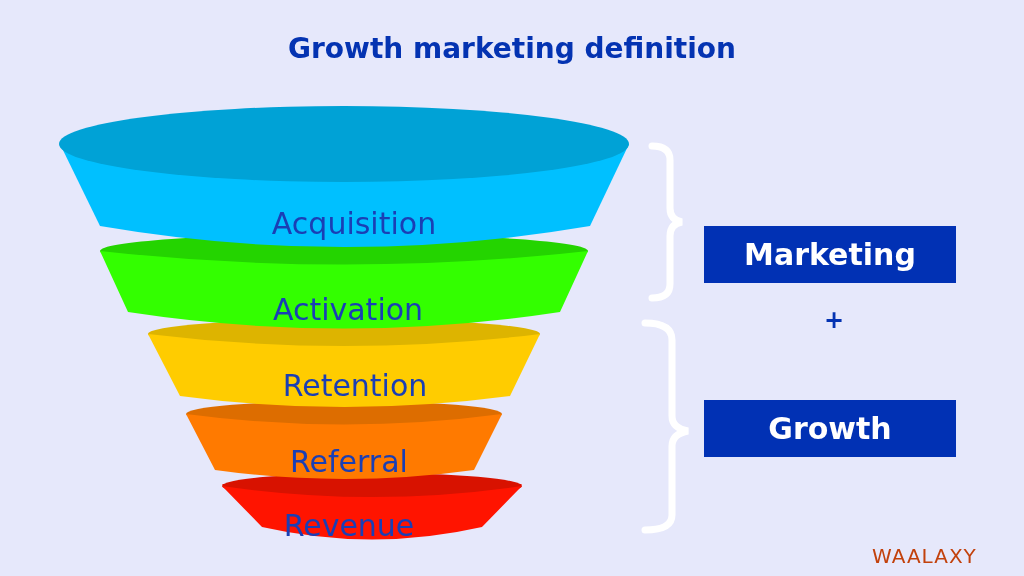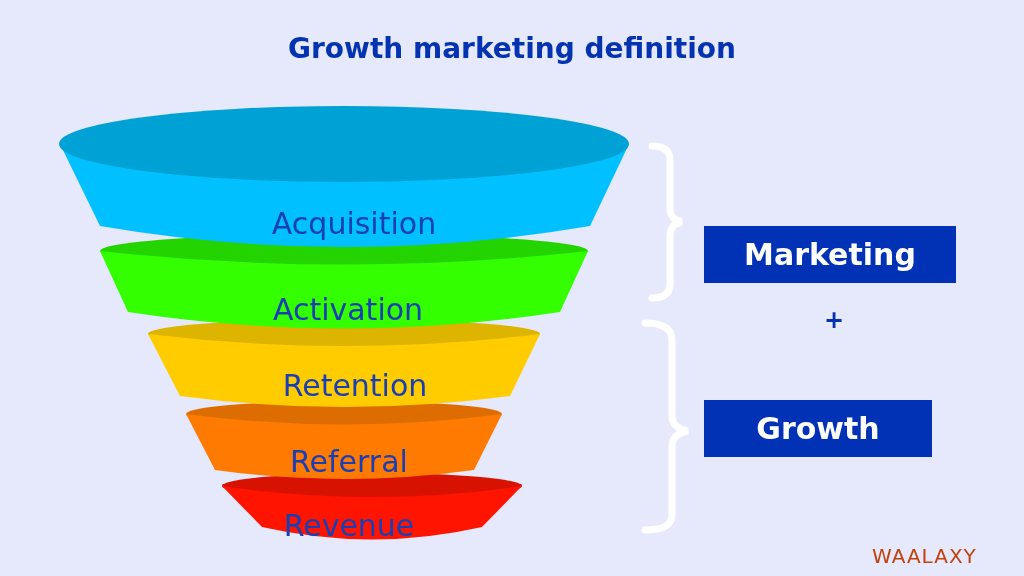--- a/index.html
+++ b/index.html
@@ -50,16 +50,16 @@
   </g>
 
   <path d="M652,146 Q670,146 670,160 L670,208 Q670,220 682,222 Q670,224 670,236 L670,284 Q670,298 652,298" fill="none" stroke="#ffffff" stroke-width="7" stroke-linecap="round"></path>
   <path d="M645,323 Q672,323 672,340 L672,416 Q672,428 688,431 Q672,434 672,446 L672,515 Q672,530 645,530" fill="none" stroke="#ffffff" stroke-width="7" stroke-linecap="round"></path>
 </svg>
 
 <div class="box" style="left:704px;top:194px;width:252px;height:57px;margin-top:32px;">
   <span>Marketing</span>
 </div>
 <div class="plus">+</div>
-<div class="box" style="left:704px;top:400px;width:228px;height:57px;">
+<div class="box" style="left:704px;top:400px;width:252px;height:57px;">
   <span>Growth</span>
 </div>
 <div class="logo">WAALAXY</div>
 
 </body></html>

